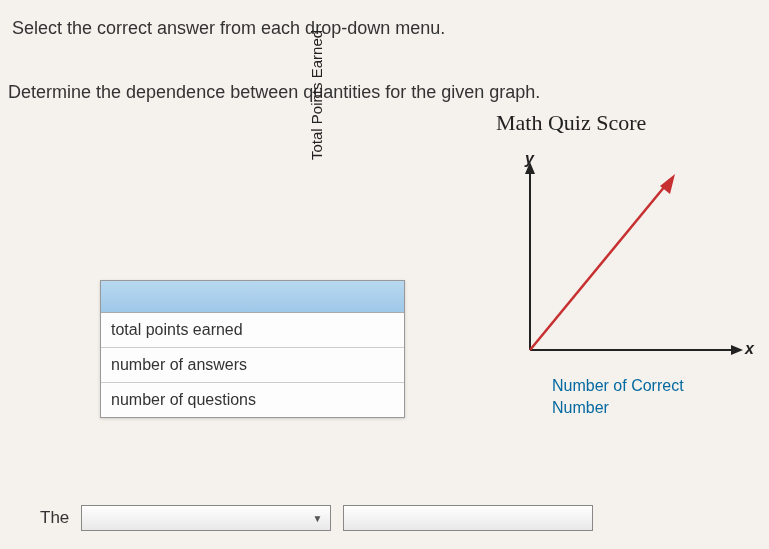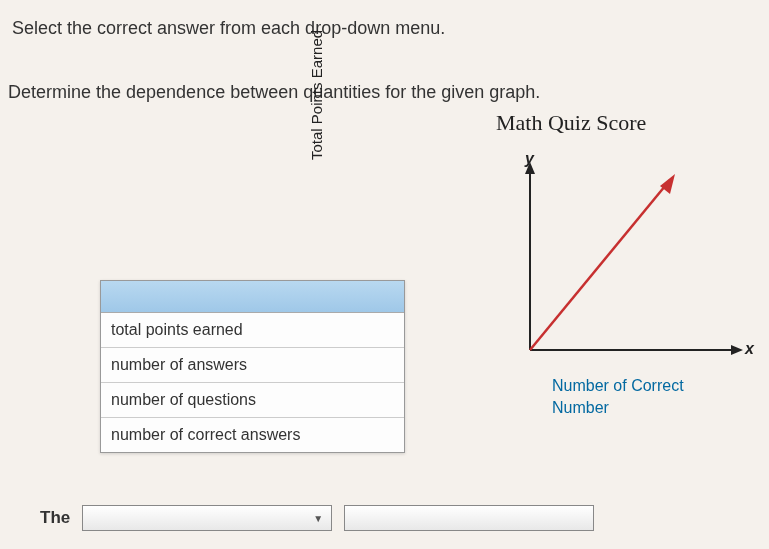--- a/index.html
+++ b/index.html
@@ -103,21 +103,21 @@
     .dropdown-option:last-child { border-bottom: none; }
     .sentence-row {
       position: absolute;
       top: 505px;
       left: 40px;
       display: flex;
       align-items: center;
       font-size: 17px;
       color: #333;
     }
-    .sentence-word { margin-right: 6px; font-weight: bold; }
+    .sentence-word { margin-right: 6px; }
     .select-box {
       display: inline-flex;
       align-items: center;
       justify-content: flex-end;
       width: 250px;
       height: 26px;
       background: linear-gradient(#ffffff, #e8e8e8);
       border: 1px solid #888;
       margin: 0 6px;
       padding: 0 8px;
@@ -164,21 +164,20 @@
 <div class="x-axis-label">
   <span>Number of Correct</span><br>
   <span>Number</span>
 </div>
 
 <div class="dropdown-panel">
   <div class="dropdown-blank"></div>
   <div class="dropdown-option">total points earned</div>
   <div class="dropdown-option">number of answers</div>
   <div class="dropdown-option">number of questions</div>
-  <div class="dropdown-option">number of correct answers</div>
 </div>
 
 <div class="sentence-row">
   <span class="sentence-word">The</span>
   <span class="select-box">
     <span class="caret">▼</span>
   </span>
   <span class="select-box-2"></span>
 </div>
 

